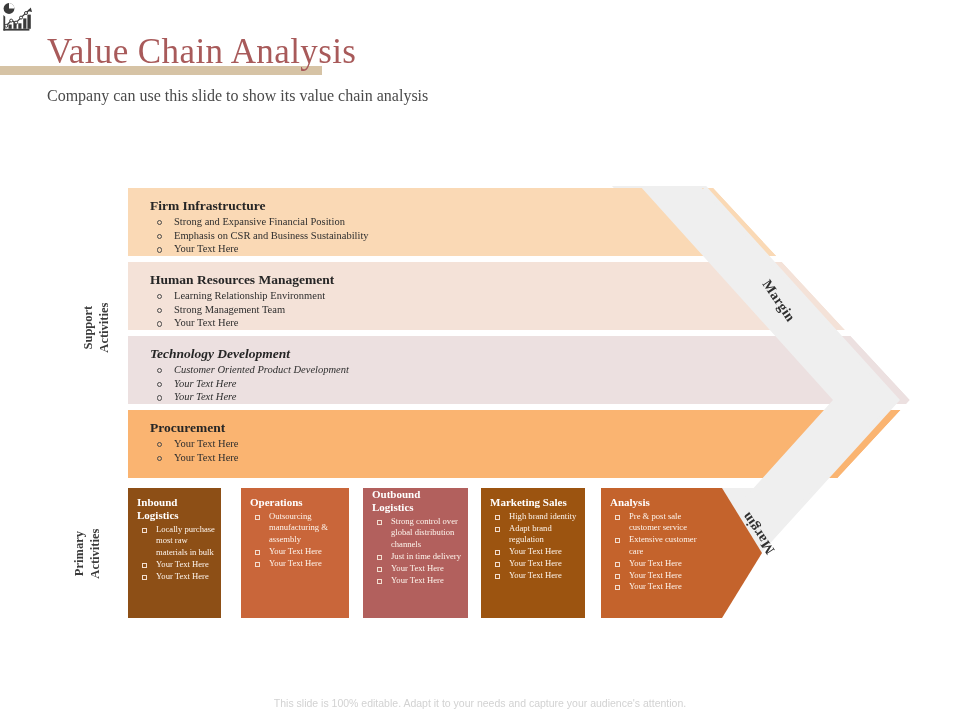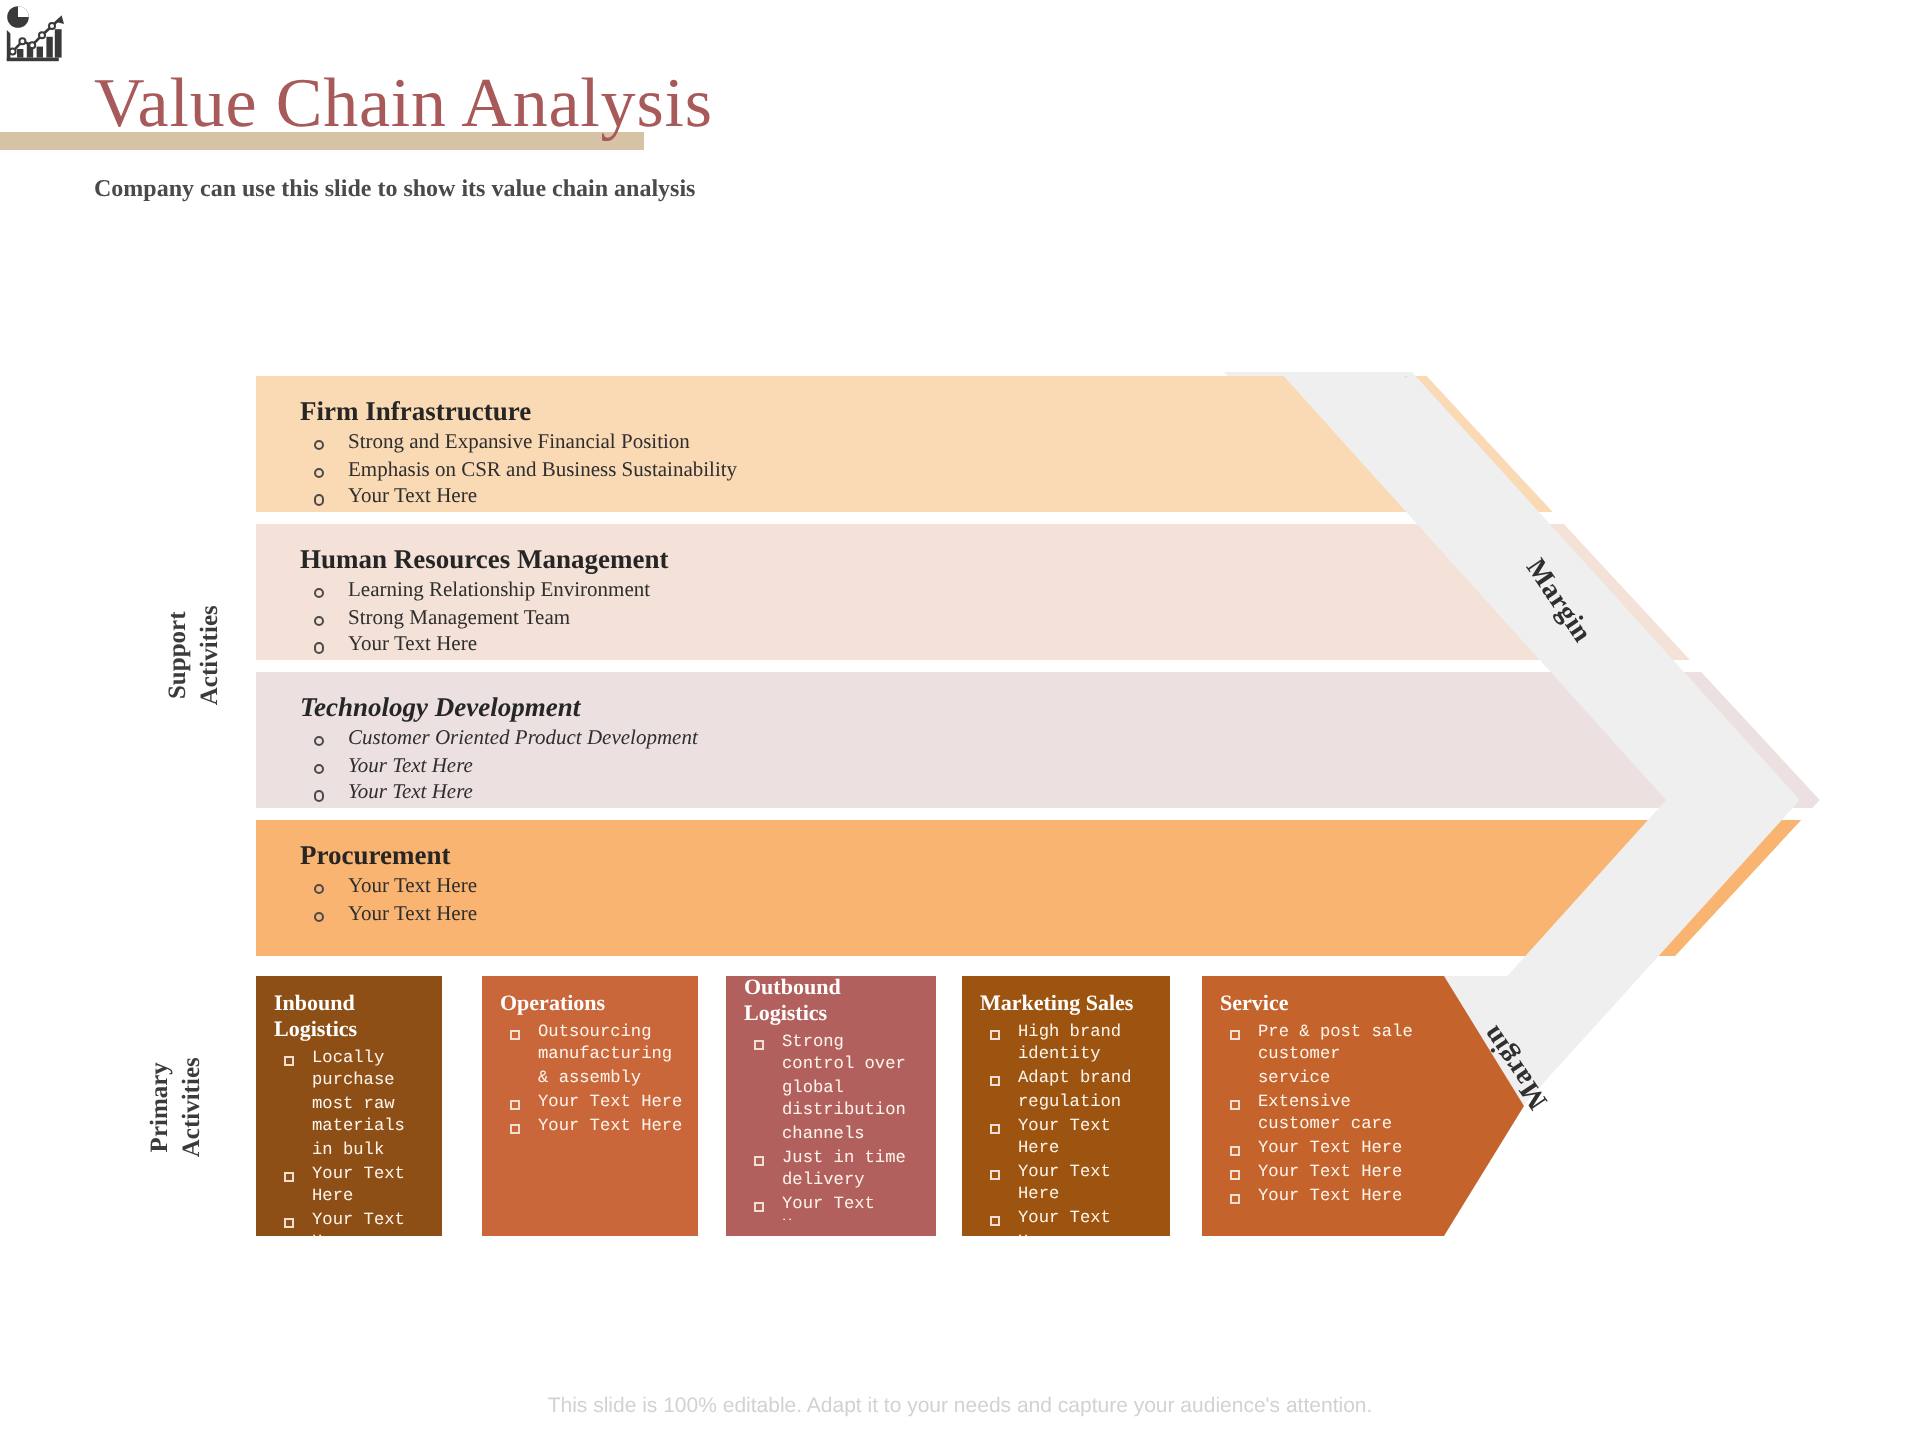--- a/index.html
+++ b/index.html
@@ -34,24 +34,23 @@
     font-weight: normal;
     color: #a85a5a;
     letter-spacing: 0.4px;
     white-space: nowrap;
   }
   #page-subtitle {
     position: absolute;
     left: 47px;
     top: 87px;
     font-family: "Liberation Serif", serif;
-    font-size: 12px;
+    font-size: 16px;
     color: #4a4a4a;
     white-space: nowrap;
-    font-weight: bold;
   }
 
   
   .axis-label {
     position: absolute;
     font-family: "Liberation Serif", serif;
     font-size: 12.5px;
     font-weight: bold;
     color: #3b3b3b;
     text-align: center;
@@ -142,21 +141,21 @@
     margin: 0 0 2px 0;
     line-height: 13px;
   }
   .primary-list {
     list-style: none;
     margin: 0;
     padding: 0;
   }
   .primary-list li {
     position: relative;
-    font-family: Liberation Mono, monospace;
+    font-family: Liberation Serif, serif;
     font-size: 8.6px;
     color: #fdf4ec;
     line-height: 11.4px;
     padding-left: 19px;
     margin-bottom: 0.5px;
   }
   .primary-list li::before {
     content: "";
     position: absolute;
     left: 5px;
@@ -346,21 +345,21 @@
     <ul class="primary-list">
       <li>High brand identity</li>
       <li>Adapt brand regulation</li>
       <li>Your Text Here</li>
       <li>Your Text Here</li>
       <li>Your Text Here</li>
     </ul>
   </div>
 
   <div class="primary-box" style="left:601px; top:488px; width:115px; height:130px;">
-    <div class="primary-title">Service</div>
+    <div class="primary-title">Analysis</div>
     <ul class="primary-list">
       <li>Pre &amp; post sale customer service</li>
       <li>Extensive customer care</li>
       <li>Your Text Here</li>
       <li>Your Text Here</li>
       <li>Your Text Here</li>
     </ul>
   </div>
 
   <div class="margin-label" id="margin-label-top">Margin</div>

